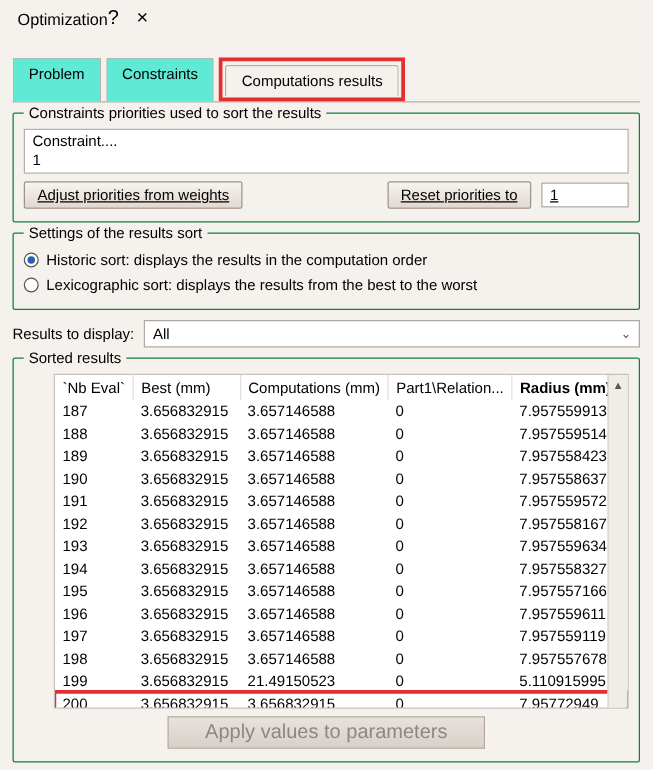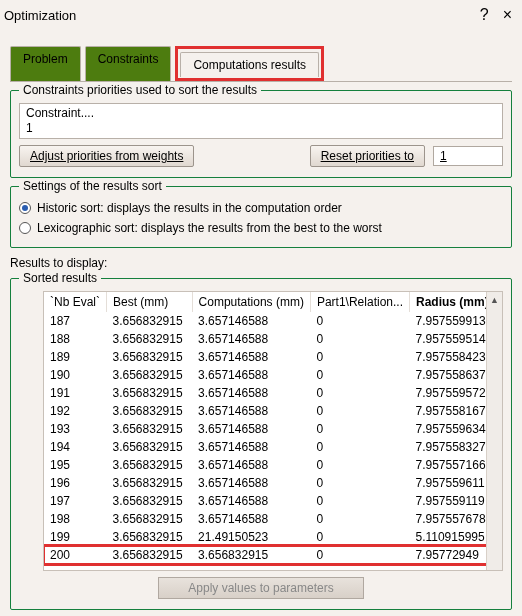--- a/index.html
+++ b/index.html
@@ -7,33 +7,33 @@
       font-family: "Segoe UI", Tahoma, sans-serif;
       font-size: 12px;
       background: #f5f1ed;
       width: 522px;
       height: 616px;
       overflow: hidden;
       color: #000;
     }
     .window { width: 522px; height: 616px; background: #f5f1ed; display: flex; flex-direction: column; }
     .titlebar {
-      display: flex; align-items: center; justify-content: space-between;
-      padding: 6px 10px 4px 4px;
+      display: flex; align-items: center; justify-content: flex-start;
+      padding: 6px 10px 4px 14px;
       font-size: 13px;
     }
     .titlebar-right { display: flex; gap: 14px; font-size: 16px; }
     .help-icon, .close-icon { cursor: default; font-family: sans-serif; }
     .body { padding: 0 10px 6px 10px; flex: 1; display: flex; flex-direction: column; }
     .tabs { display: flex; margin-top: 18px; border-bottom: 1px solid #b8b0a8; }
     .tab {
       padding: 5px 12px;
       border: 1px solid #b8b0a8;
       border-bottom: none;
-      background: #4d7c0f;
+      background: #5eead4;
       margin-right: 4px;
       border-radius: 2px 2px 0 0;
       font-size: 12px;
       cursor: pointer;
     }
     .tab.active { background: #f5f1ed; position: relative; top: 1px; }
     .tab-highlight { border: 3px solid #e03030; padding: 2px; margin-right: 4px; border-right-width:3px;}
     .tab-highlight .tab { margin-right: 0; }
     .group {
       border: 1px solid #15803d;
@@ -131,21 +131,21 @@
     .scroll-arrow {
       height: 16px; display: flex; align-items: center; justify-content: center;
       font-size: 9px; color: #555; cursor: pointer;
     }
     .footer-btn-row { display: flex; justify-content: center; margin-top: 6px; }
     .footer-btn {
       padding: 3px 29px;
       background: linear-gradient(#e8e2dc, #d8d0c8);
       border: 1px solid #b0a8a0;
       color: #888;
-      font-size: 12px;
+      font-size: 16px;
     }
   </style>
 </head>
 <body>
 
 <div class="window">
   <div class="titlebar">
     <span>Optimization</span>
     <span class="titlebar-right">
       <span class="help-icon">?</span>
@@ -183,20 +183,24 @@
         <span>Historic sort: displays the results in the computation order</span>
       </div>
       <div class="radio-row">
         <span class="radio-outer"></span>
         <span>Lexicographic sort: displays the results from the best to the worst</span>
       </div>
     </div>
 
     <div class="dropdown-row">
       <span>Results to display:</span>
+      <div class="dropdown">
+        <span>All</span>
+        <span class="chev">⌄</span>
+      </div>
     </div>
 
     <div class="group results-group">
       <span class="group-label">Sorted results</span>
       <div class="table-wrap">
         <div class="table-inner">
           <table>
             <thead>
               <tr>
                 <th class="col-eval">`Nb Eval`</th>

